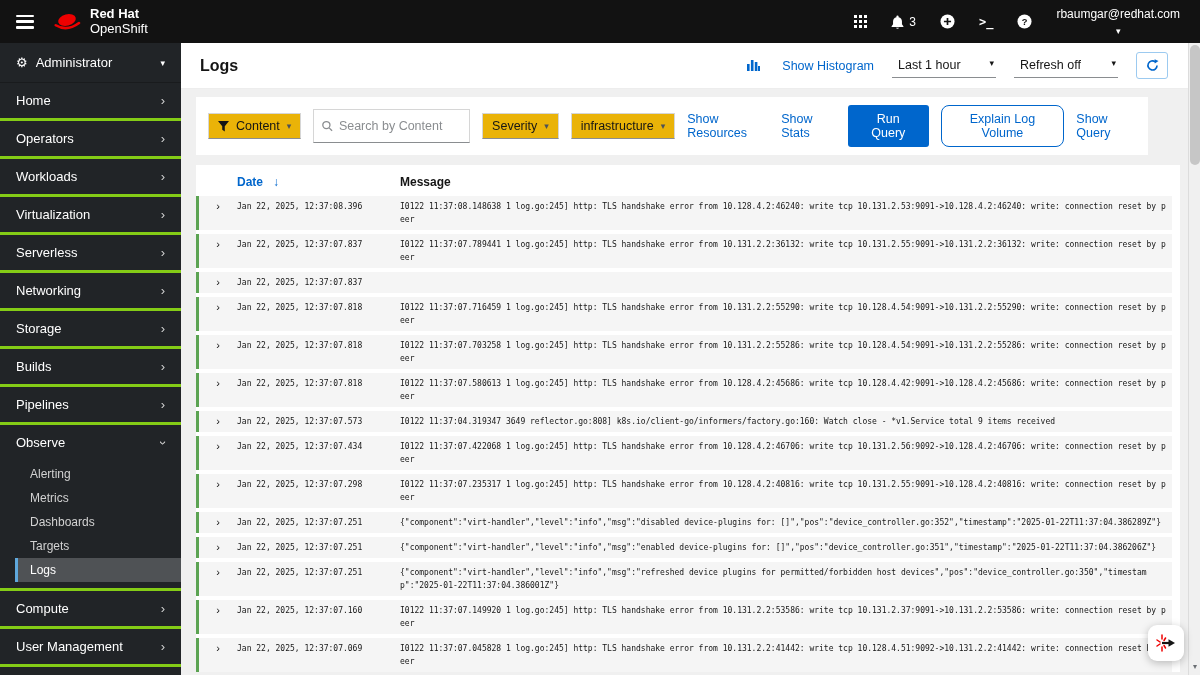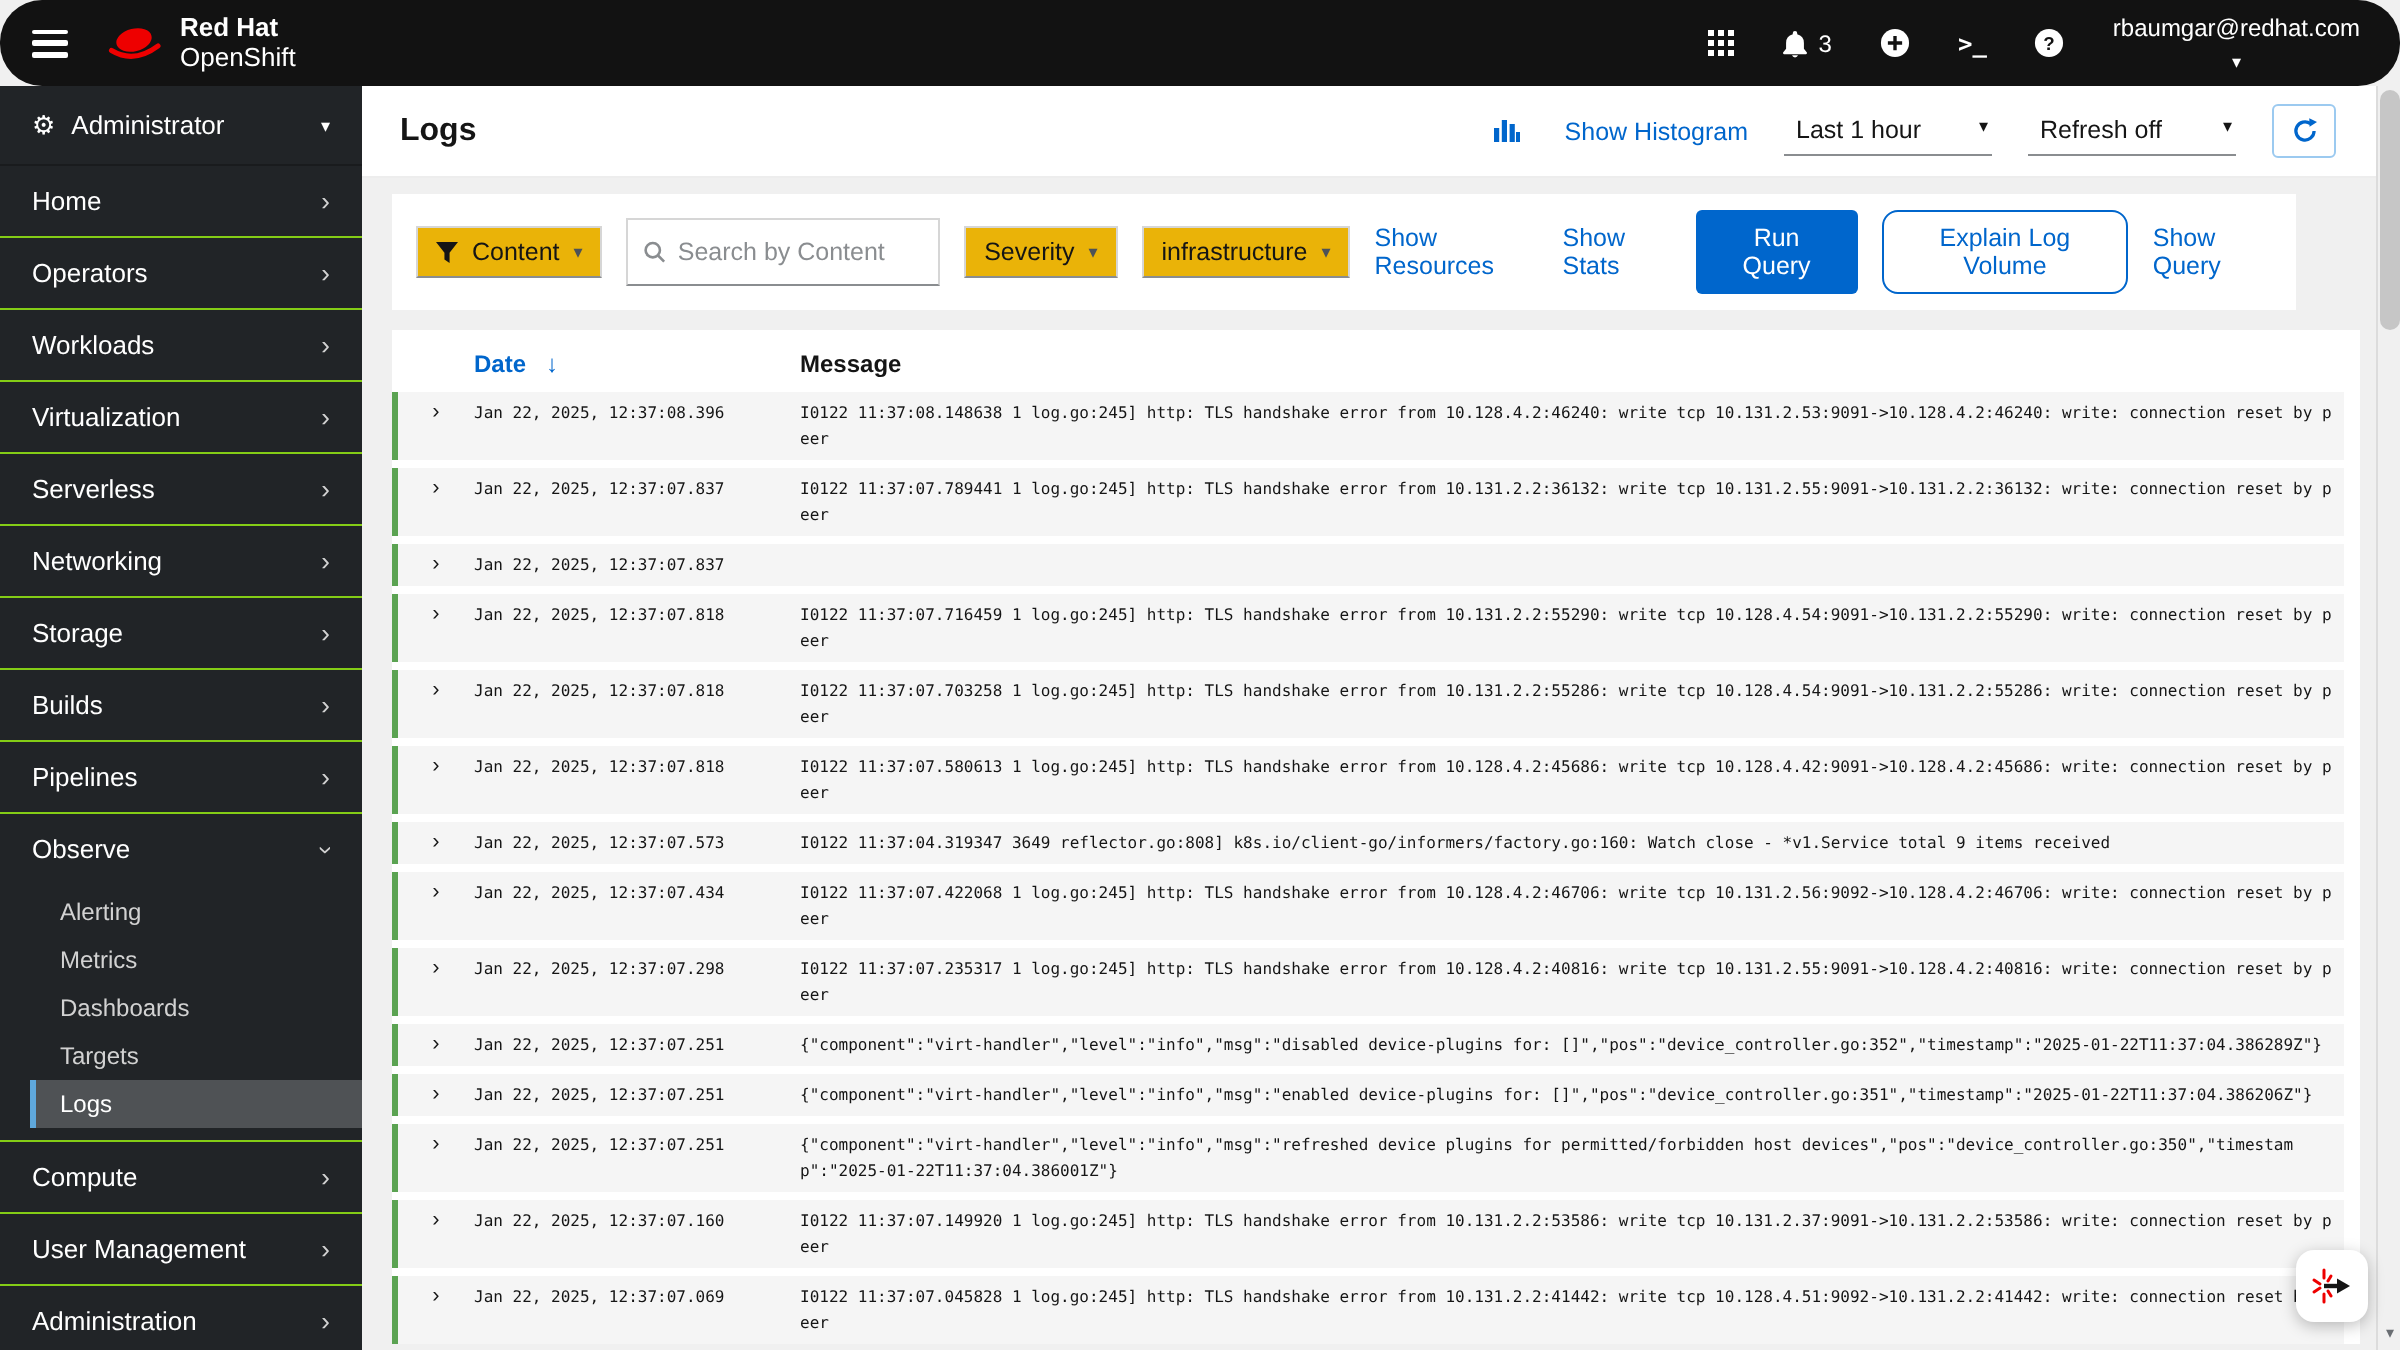--- a/index.html
+++ b/index.html
@@ -2,21 +2,21 @@
 <html><head>
 <meta charset="utf-8">
 <style>
   * { margin:0; padding:0; box-sizing:border-box; }
   html,body { width:1200px; height:675px; overflow:hidden; background:#f0f0f0;
               font-family:"Liberation Sans", sans-serif; }
   .app { position:relative; width:1200px; height:675px; }
 
   
   .masthead { position:absolute; top:0; left:0; width:1200px; height:43px;
-              background:#121212; display:flex; align-items:center; color:#fff; z-index:5;border-radius:21px; }
+              background:#121212; display:flex; align-items:center; color:#fff; z-index:5; }
   .hamburger { width:18px; height:14px; margin:0 18px 0 16px; display:flex; flex-direction:column;
                justify-content:space-between; cursor:pointer; }
   .hamburger span { display:block; height:2.5px; background:#fff; border-radius:1px; }
   .brand { display:flex; align-items:center; gap:8px; }
   .brand-text { font-size:13px; line-height:1.1; }
   .brand-text b { display:block; font-weight:700; }
   .brand-text span { display:block; font-weight:400; }
   .mast-right { margin-left:auto; display:flex; align-items:center; gap:24px; padding-right:20px; }
   .mast-icon { display:flex; align-items:center; gap:5px; font-size:12px; color:#fff; cursor:pointer; }
   .term-glyph { font-family:"DejaVu Sans Mono",monospace; font-size:12px; font-weight:700; }
@@ -24,21 +24,21 @@
   .caret { font-size:9px; }
 
   
   .sidebar { position:absolute; top:43px; left:0; width:181px; height:632px;
              background:#212427; color:#fff; overflow:hidden; }
   .perspective { display:flex; align-items:center; gap:8px; padding:12px 16px; font-size:13px;
                  border-bottom:1px solid #191b1d; cursor:pointer; }
   .perspective .caret { margin-left:auto; }
   .gear { font-size:13px; }
   .nav-item { display:flex; align-items:center; padding:10px 16px; font-size:13px;
-              border-top:1px solid #84cc16; cursor:pointer; }
+              border-top:3px solid #84cc16; cursor:pointer; }
   .nav-item:first-child { border-top:none; }
   .nav-chevron { margin-left:auto; font-size:13px; color:#d2d2d2; line-height:8px; }
   .nav-chevron.down { transform:rotate(90deg); }
   .nav-sub { padding:2px 0 6px 0; }
   .nav-subitem { margin-left:15px; padding:5px 8px 5px 15px; font-size:12px; color:#d2d2d2; cursor:pointer; }
   .nav-subitem.active { background:#4f5255; color:#fff; border-left:3px solid #5fa8dc; padding-left:12px; }
 
   
   .main { position:absolute; top:43px; left:181px; width:1007px; height:632px; background:#f0f0f0; }
   .page-header { background:#fff; height:46px; display:flex; align-items:center;

